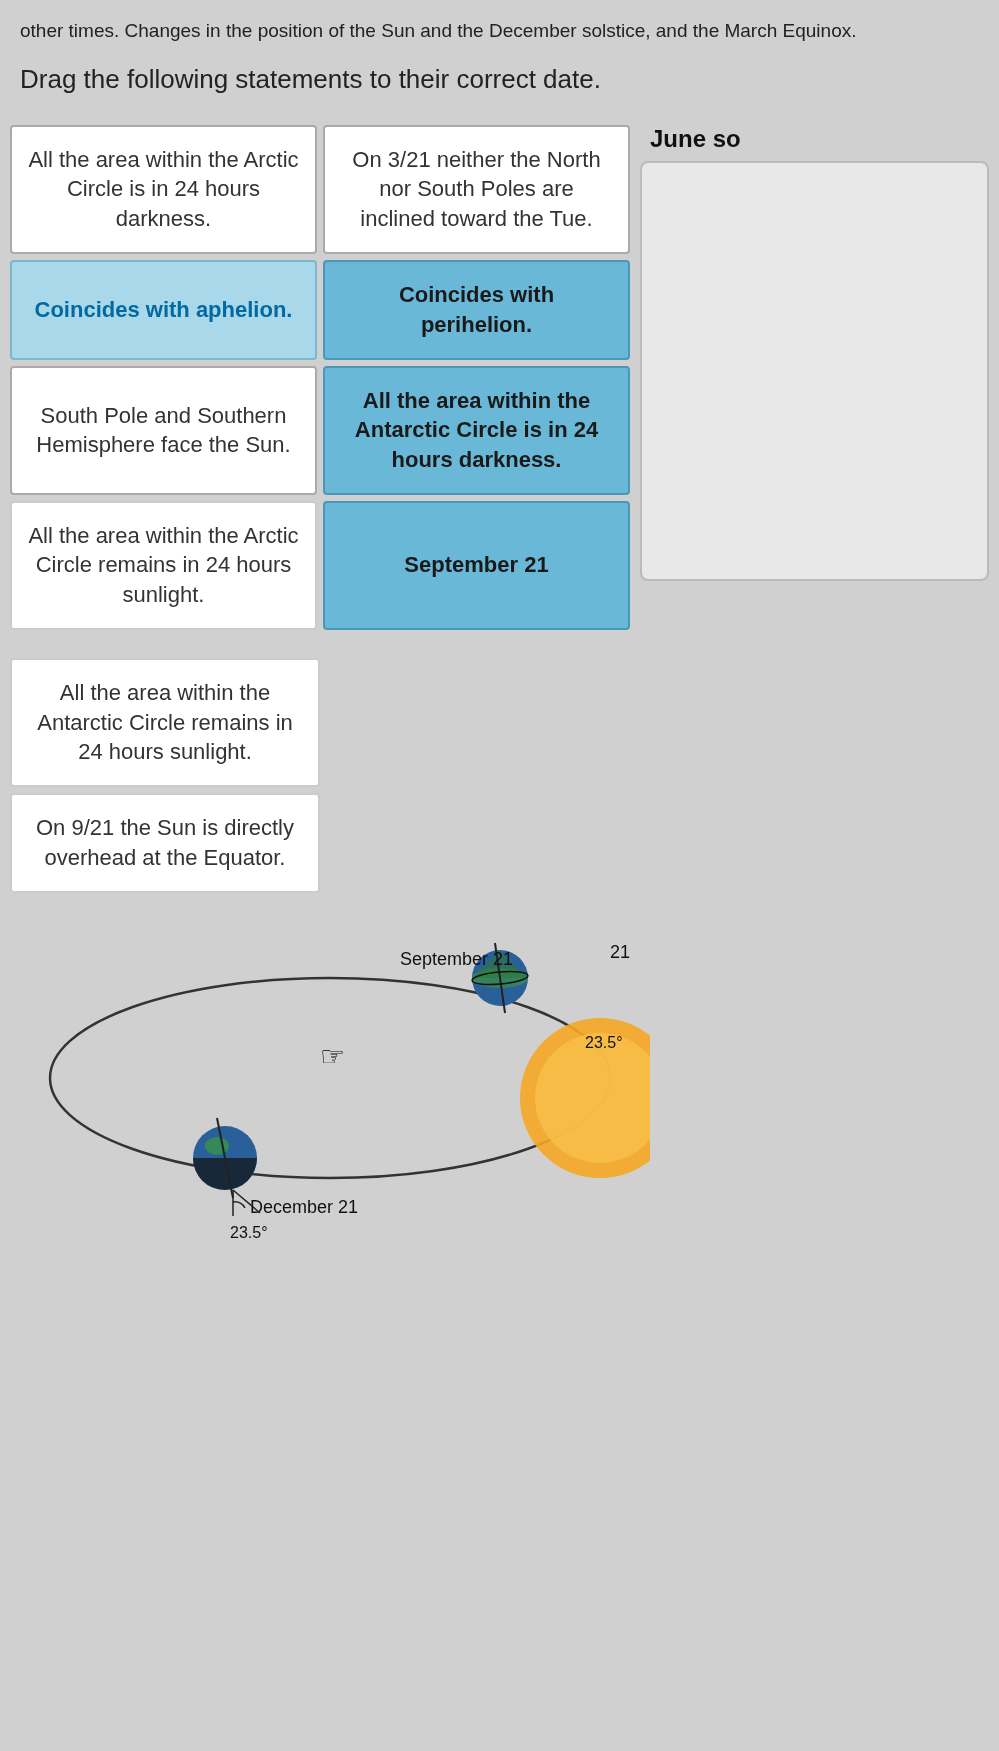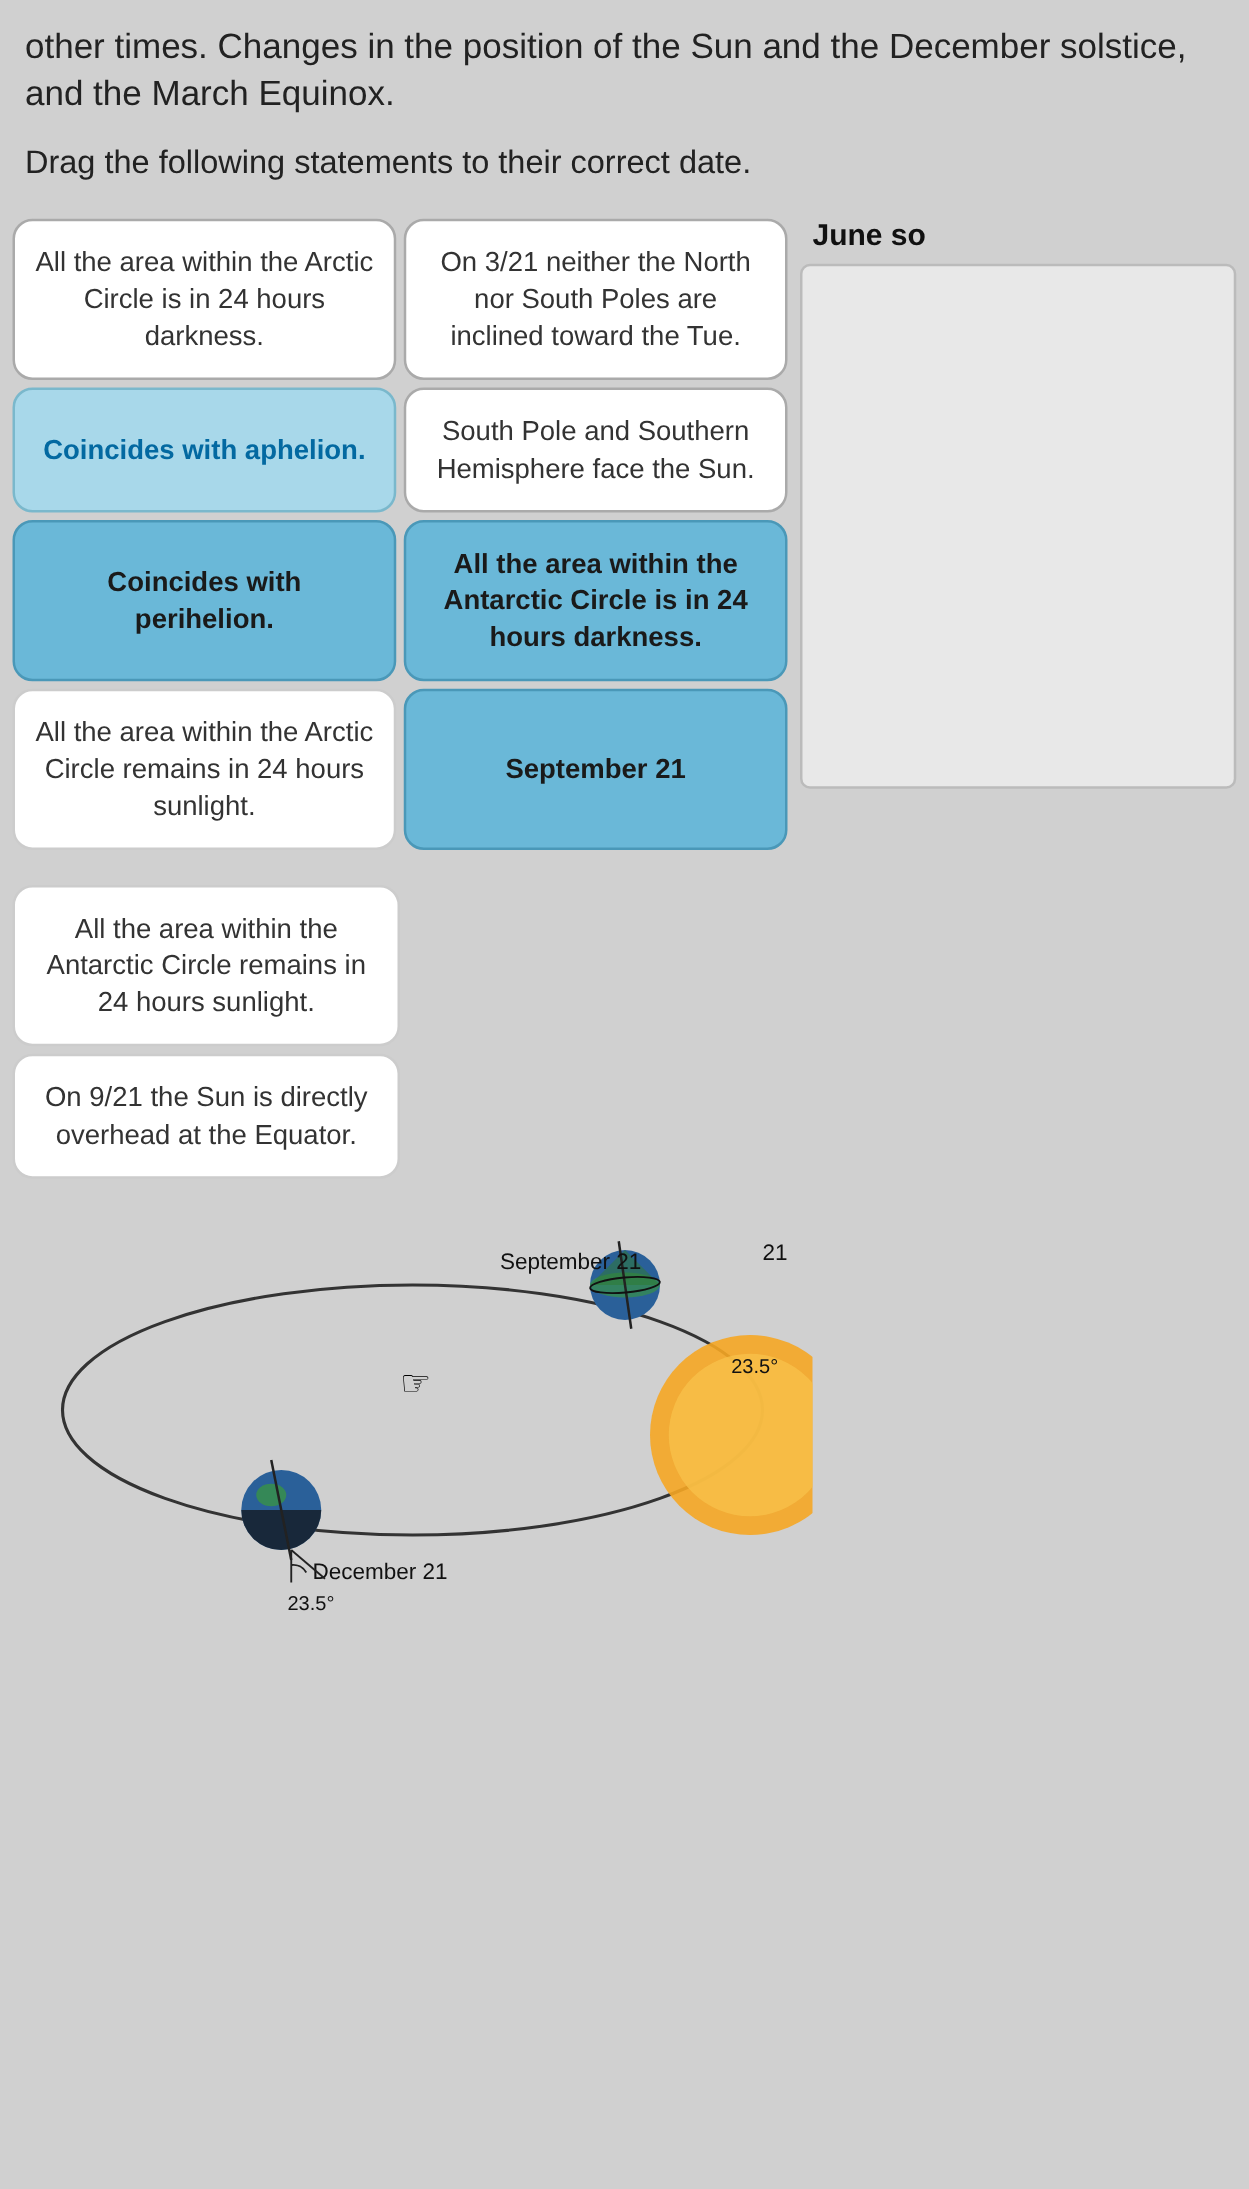--- a/index.html
+++ b/index.html
@@ -6,21 +6,21 @@
     body {
       background: #d0d0d0;
       font-family: Arial, sans-serif;
       width: 999px;
       min-height: 1751px;
       overflow-x: hidden;
     }
 
     .top-text {
       padding: 18px 20px 10px 20px;
-      font-size: 28px;
+      font-size: 19px;
       color: #222;
       line-height: 1.35;
     }
 
     .drag-instruction {
       padding: 10px 32px 30px 20px;
       font-size: 26px;
       color: #222;
     }
 
@@ -34,21 +34,21 @@
     .cards-area {
       display: grid;
       grid-template-columns: 1fr 1fr;
       grid-template-rows: auto auto auto auto auto auto auto;
       gap: 6px;
       width: 620px;
       flex-shrink: 0;
     }
 
     .card {
-      border-radius: 16px;
+      border-radius: 4px;
       padding: 18px 16px;
       display: flex;
       align-items: center;
       justify-content: center;
       text-align: center;
       font-size: 22px;
       line-height: 1.35;
       cursor: grab;
       min-height: 100px;
     }
@@ -160,26 +160,26 @@
     <div class="card card-white">
       <span>All the area within the Arctic Circle is in 24 hours darkness.</span>
     </div>
     <div class="card card-white">
       <span>On 3/21 neither the North nor South Poles are inclined toward the Tue.</span>
     </div>
 
     <div class="card card-blue-light">
       <span>Coincides with aphelion.</span>
     </div>
+    <div class="card card-blue-medium">
+      <span>Coincides with perihelion.</span>
+    </div>
+
     <div class="card card-white">
       <span>South Pole and Southern Hemisphere face the Sun.</span>
-    </div>
-
-    <div class="card card-blue-medium">
-      <span>Coincides with perihelion.</span>
     </div>
     <div class="card card-blue-medium">
       <span>All the area within the Antarctic Circle is in 24 hours darkness.</span>
     </div>
 
     <div class="card card-white-plain">
       <span>All the area within the Arctic Circle remains in 24 hours sunlight.</span>
     </div>
     <div class="card card-blue-medium">
       <span>September 21</span>

